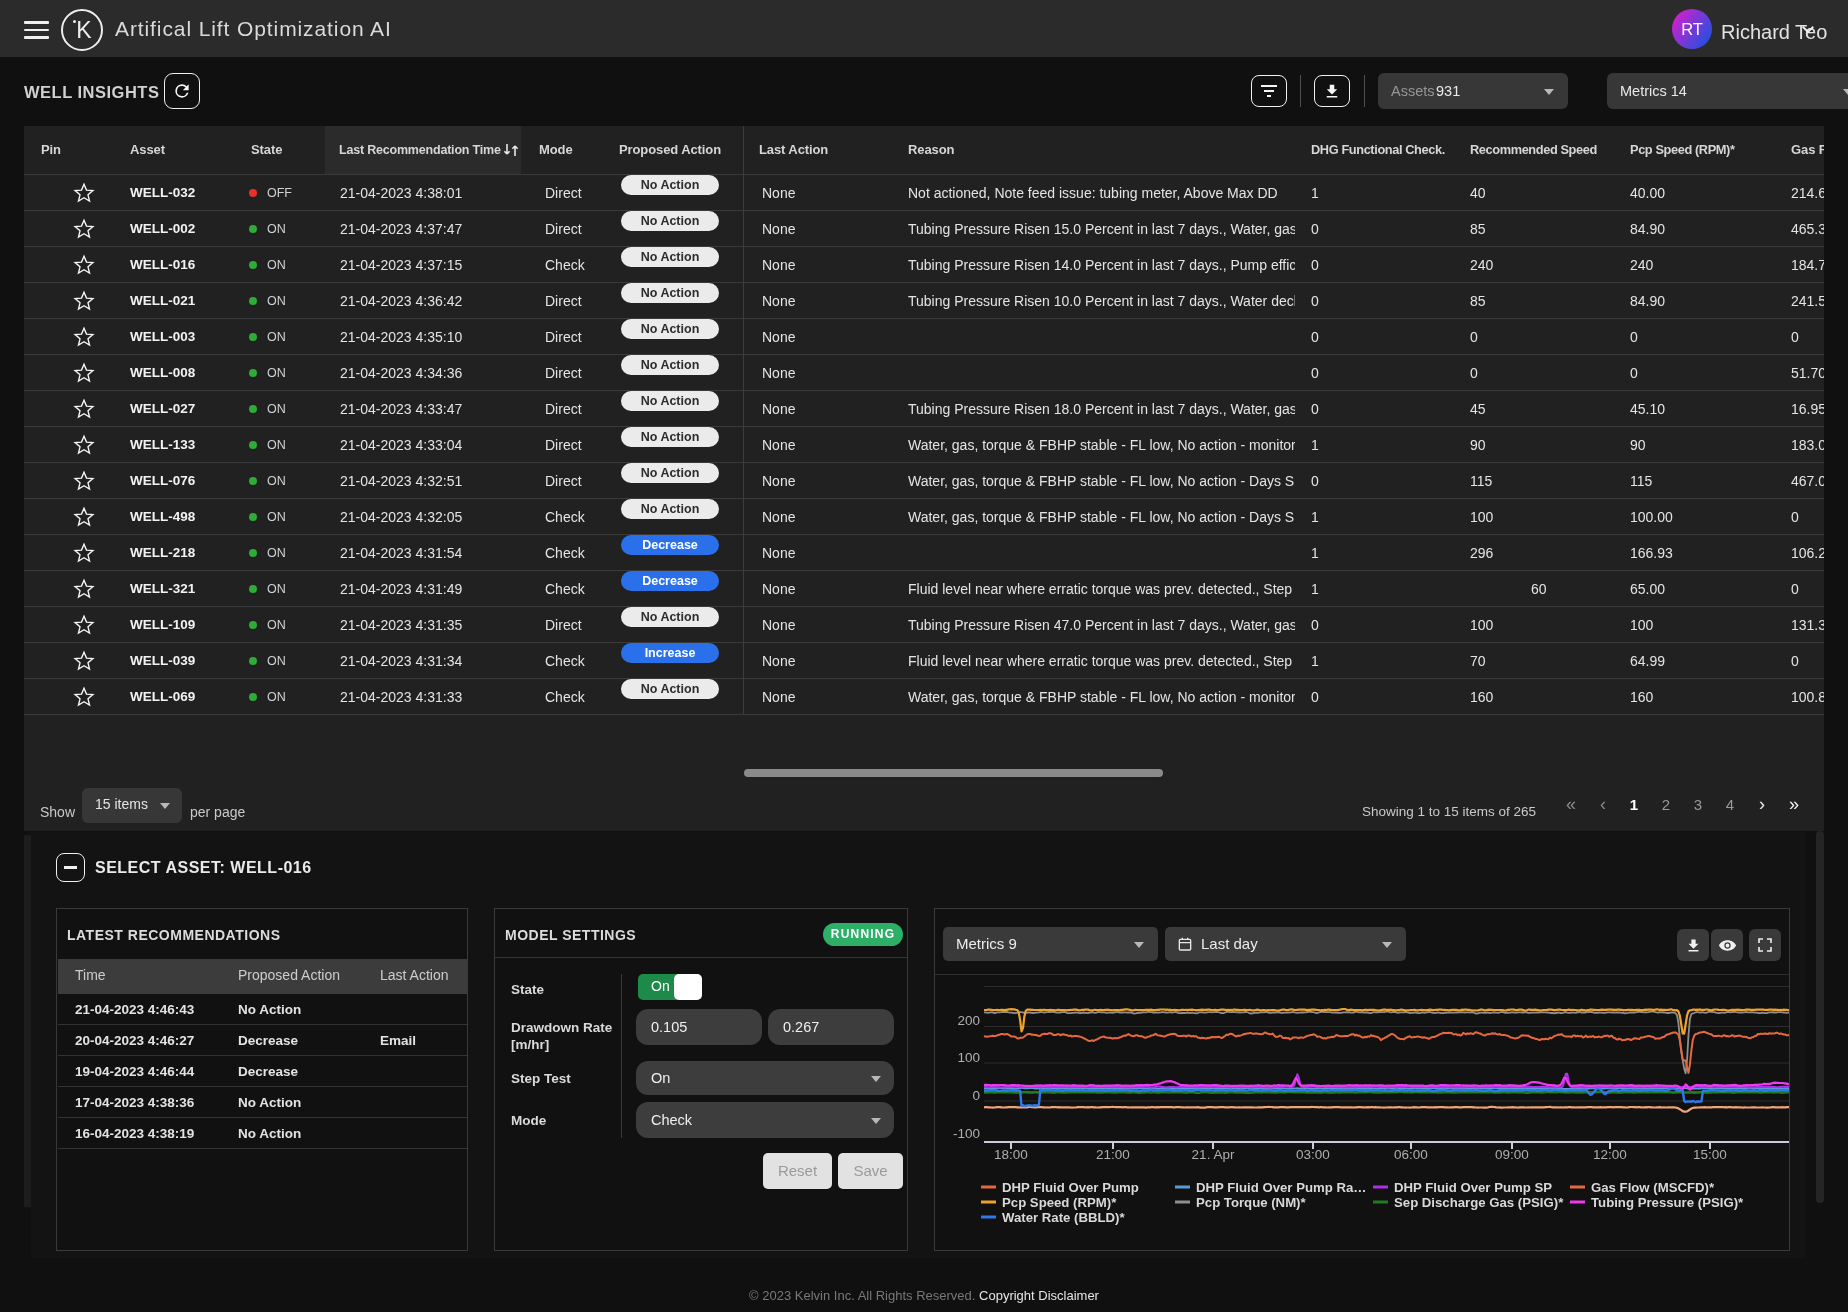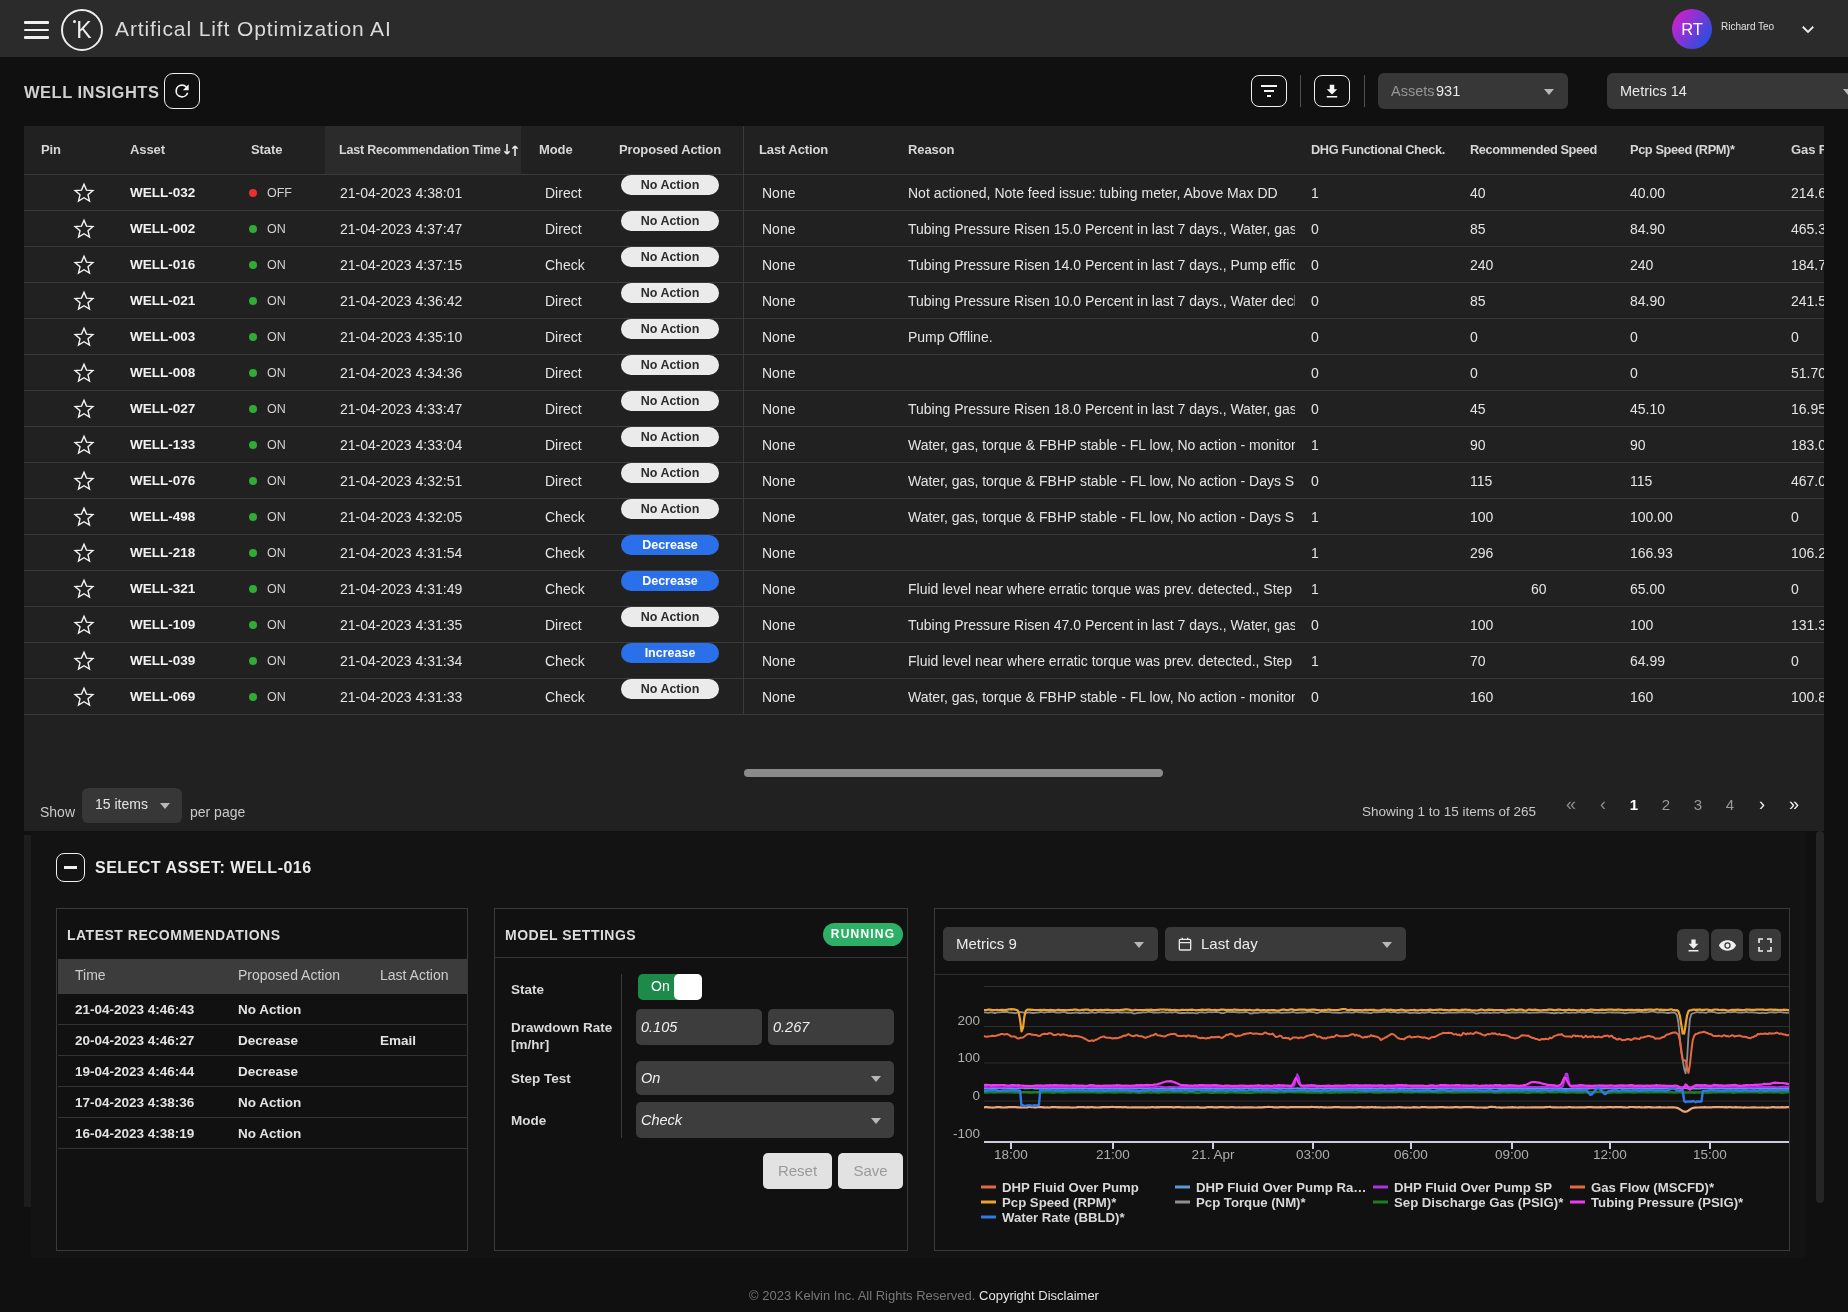--- a/index.html
+++ b/index.html
@@ -49,39 +49,39 @@
 #pgn { position:absolute; left:0; top:660px; width:1800px; height:45px; font-size:14px; color:#c9c9c9; }
 #pgn .pgnum { position:absolute; top:10px; font-size:15px; color:#9a9a9a; transform:translateX(-50%); }
 
 
 .card { position:absolute; top:908px; height:343px; background:#111111; border:1px solid #3a3a3a; overflow:hidden; }
 .ctitle { position:absolute; left:10px; top:18px; font-size:14px; font-weight:bold; letter-spacing:.5px; color:#dcdcdc; }
 .lrow { position:absolute; left:1px; width:410px; height:31px; border-bottom:1px solid #333;
   font-size:13.5px; color:#e3e3e3; font-weight:bold; }
 .lrow span { position:absolute; line-height:31px; white-space:nowrap; }
 .mlabel { position:absolute; left:16px; font-size:13.5px; color:#dadada; font-weight:bold; line-height:17px; }
-.minput { position:absolute; background:#3d3d3d; border-radius:5px; color:#f0f0f0; font-size:14.5px;
-  padding-left:5px; display:flex; align-items:center;font-style:italic; }
+.minput { position:absolute; background:#3d3d3d; border-radius:12px; color:#f0f0f0; font-size:14.5px;
+  padding-left:15px; display:flex; align-items:center; }
 .mbtn { position:absolute; top:244px; height:36px; background:#e2e2e2; border-radius:5px; color:#9a9a9a;
   font-size:15px; text-align:center; line-height:36px; }
 .icbtn { position:absolute; top:20px; width:32px; height:32px; background:#3a3a3a; border-radius:6px;
   display:flex; align-items:center; justify-content:center; }
 </style></head>
 <body>
 
 <div id="hdr">
   <div id="burger" style="position:absolute;left:24px;top:21px">
     <span></span>
       <span></span>
       <span style="margin-bottom:0"></span>
   </div>
   <div id="klogo">K<i></i></div>
   <span style="position:absolute;left:115px;top:17px;font-size:21px;color:#dadada;letter-spacing:.9px">Artifical Lift Optimization AI</span>
   <div id="avatar">RT</div>
-  <span style="position:absolute;left:1721px;top:21px;font-size:10px;color:#e2e2e2">Richard Teo</span>
+  <span style="position:absolute;left:1721px;top:21px;font-size:20px;color:#e2e2e2">Richard Teo</span>
   <span style="position:absolute;left:1799px;top:20px"><svg width="18" height="18" viewBox="0 0 24 24" fill="none" stroke="#f0f0f0" stroke-width="2.4">
         <path d="M5 9l7 7 7-7"></path>
       </svg></span>
 </div>
 
 <span style="position:absolute;left:24px;top:83px;font-size:16.5px;font-weight:bold;letter-spacing:.5px;color:#d0d0d0">WELL INSIGHTS</span>
 <div class="obtn" style="left:164px;top:73px;width:36px;height:36px;border-radius:9px">
     <svg width="20" height="20" viewBox="0 0 24 24" fill="#f5f5f5">
       <path d="M17.65 6.35A7.96 7.96 0 0 0 12 4a8 8 0 1 0 7.73 10h-2.08A6 6 0 1 1 12 6c1.66 0 3.14.69 4.22 1.78L13 11h7V4l-2.35 2.35z"></path>
     </svg>
@@ -201,21 +201,20 @@
 <span class="c-star"><svg width="24" height="24" viewBox="0 0 24 24" fill="none">
             <path d="M12 3.2l2.5 5.9 6.4.5-4.9 4.2 1.5 6.3L12 16.7l-5.5 3.4 1.5-6.3-4.9-4.2 6.4-.5z" stroke="#f5f5f5" stroke-width="1.4" fill="none"></path>
           </svg></span>
 <span class="c-asset">WELL-003</span>
 <span class="c-dot" style="background:#2fac36"></span>
 <span class="c-state">ON</span>
 <span class="c-time">21-04-2023 4:35:10</span>
 <span class="c-mode">Direct</span>
 <span class="pill" style="background:#ebebeb;color:#2d2d2d">No Action</span>
 <span class="c-last">None</span>
-<span class="c-reason">Pump Offline.</span>
 <span class="cn" style="left:1287px">0</span>
 <span class="cn" style="left:1446px">0</span>
 <span class="cn" style="left:1606px">0</span>
 <span class="cn" style="left:1767px">0</span>
 </div>
 <div class="trow" style="top:180px">
 <span class="c-star"><svg width="24" height="24" viewBox="0 0 24 24" fill="none">
             <path d="M12 3.2l2.5 5.9 6.4.5-4.9 4.2 1.5 6.3L12 16.7l-5.5 3.4 1.5-6.3-4.9-4.2 6.4-.5z" stroke="#f5f5f5" stroke-width="1.4" fill="none"></path>
           </svg></span>
 <span class="c-asset">WELL-008</span>

